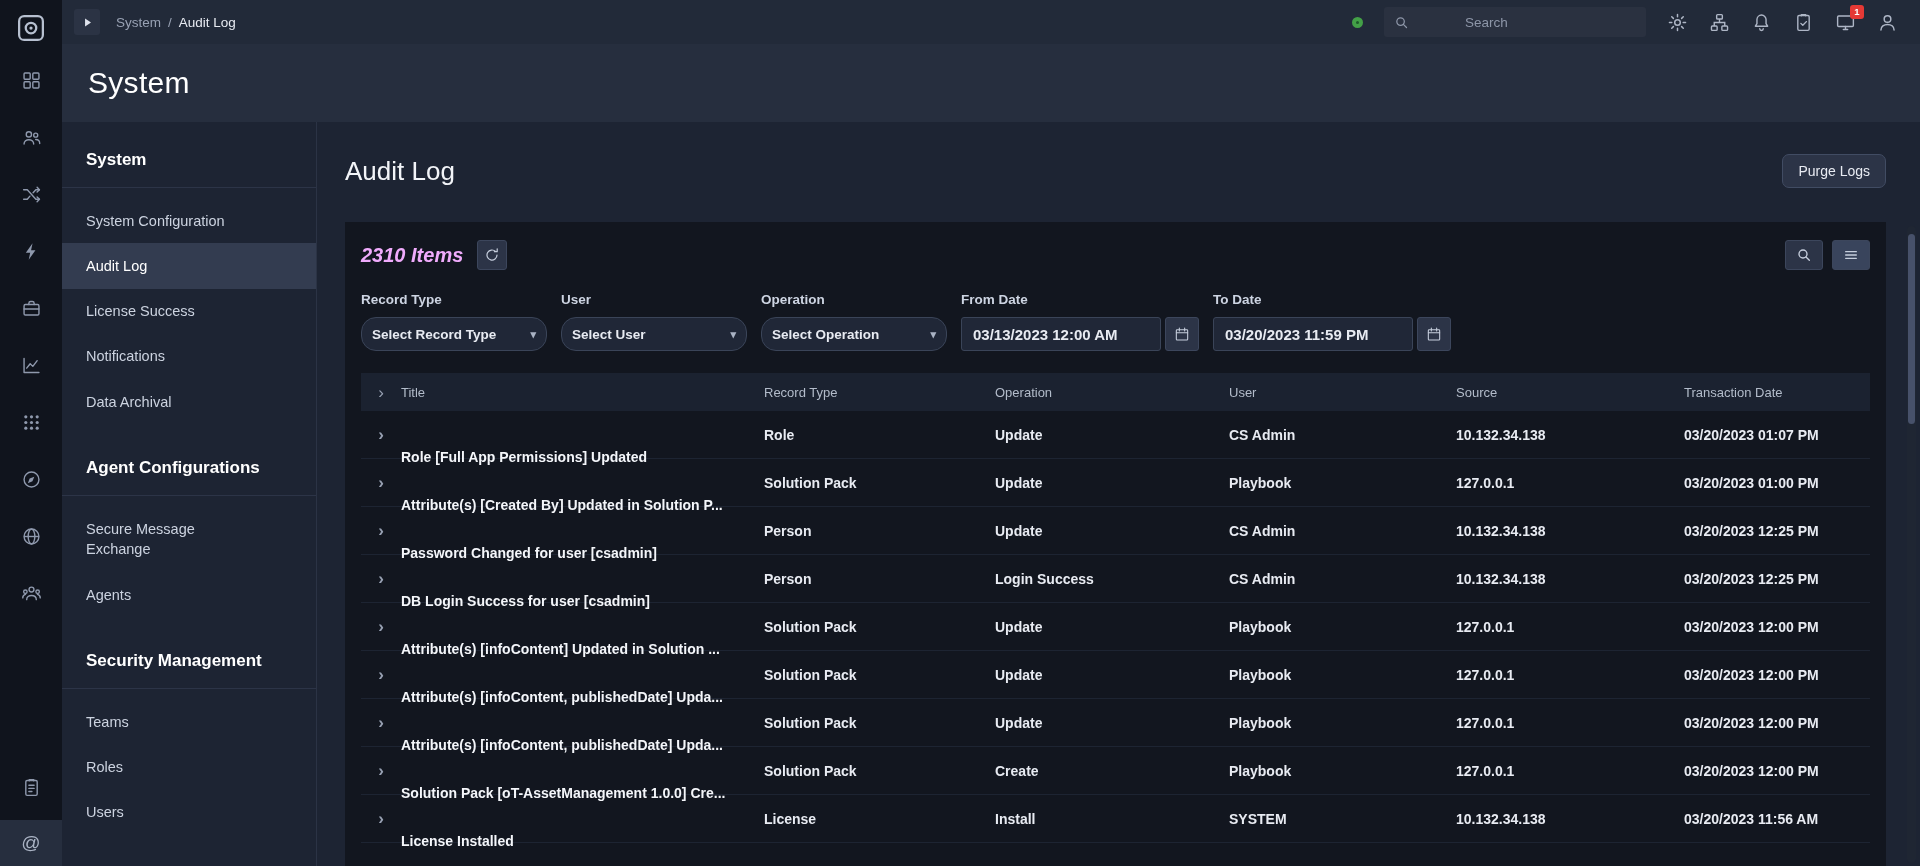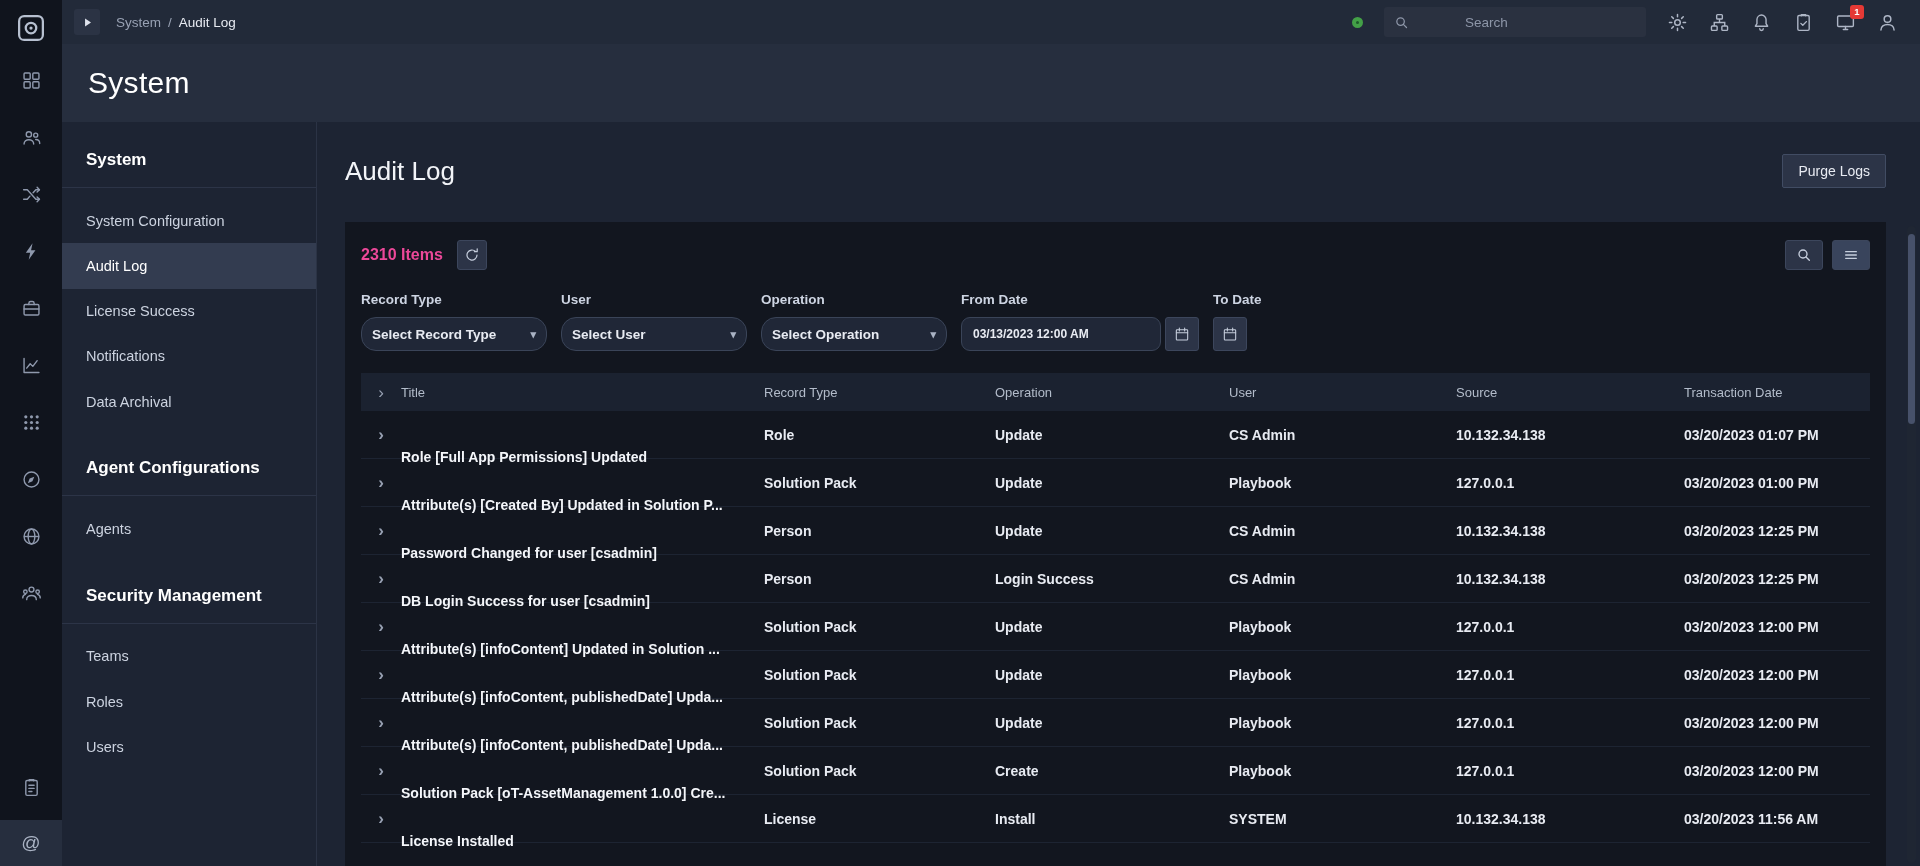--- a/index.html
+++ b/index.html
@@ -50,40 +50,40 @@
   .sidebar { width: 255px; flex-shrink: 0; border-right: 1px solid #2b3345; overflow: hidden; }
   .sb-title { font-size: 17px; font-weight: 700; color: #ffffff; margin: 34px 0 10px; padding: 0 24px 17px; border-bottom: 1px solid #2c3447; }
   .sidebar > .sb-title:first-child { margin-top: 28px; }
   .sb-item { font-size: 14.5px; color: #ccd3e0; padding: 12.5px 60px 12.5px 24px; cursor: pointer; line-height: 1.4; }
   .sb-item.active { background: #333c50; color: #fff; }
 
   
   .main { flex: 1; min-width: 0; padding: 0 34px 0 28px; display: flex; flex-direction: column; }
   .main-title-row { display: flex; align-items: center; justify-content: space-between; margin-top: 32px; }
   .main-title { font-size: 26px; font-weight: 500; color: #f2f4f8; }
-  .btn { background: #2c3447; border: 1px solid #414c63; color: #e8ebf2; font-size: 14px; border-radius: 2px; padding: 8px 15px; cursor: pointer; font-family: inherit; }
+  .btn { background: #2c3447; border: 1px solid #414c63; color: #e8ebf2; font-size: 14px; border-radius: 7px; padding: 8px 15px; cursor: pointer; font-family: inherit; }
 
   .panel { margin-top: 34px; background: #12161f; padding: 18px 16px 0; flex: 1; overflow: hidden; }
   .toolbar { display: flex; align-items: center; }
-  .items-count { font-size: 16px; font-weight: 700; color: #ec4899; }
+  .items-count { font-size: 20px; font-weight: 700; color: #f0abfc; font-style: italic; }
   .icon-btn { background: #2c3447; border: 1px solid #3c465c; border-radius: 3px; color: #c6cedd; display: flex; align-items: center; justify-content: center; cursor: pointer; }
   .icon-btn svg { width: 16px; height: 16px; }
   .refresh-btn { width: 30px; height: 30px; margin-left: 14px; }
   .tool-right { margin-left: auto; display: flex; gap: 9px; }
   .tool-right .icon-btn { width: 38px; height: 30px; }
   .tool-right .menu-toggle { background: #39445c; }
 
   
   .filters { display: flex; gap: 14px; margin-top: 22px; }
   .f-group { display: flex; flex-direction: column; }
   .f-label { font-size: 13.5px; color: #cdd4e2; font-weight: 600; margin-bottom: 10px; }
   .select { width: 186px; background: #202737; border: 1px solid #3a4458; border-radius: 15px; height: 34px; display: flex; align-items: center; justify-content: space-between; padding: 0 10px; font-size: 13.5px; font-weight: 700; color: #e8ebf2; cursor: pointer; }
   .select .caret { color: #aab3c4; font-size: 11px; margin-left: 8px; }
   .date-wrap { display: flex; gap: 4px; }
-  .date-input { width: 200px; background: #202737; border: 1px solid #3a4458; border-radius: 9px; height: 34px; display: flex; align-items: center; padding: 4px 11px; font-size: 12px; font-weight: 700; color: #e8ebf2; cursor: text; }
+  .date-input { width: 200px; background: #202737; border: 1px solid #3a4458; border-radius: 3px; height: 34px; display: flex; align-items: center; padding: 4px 11px; font-size: 15px; font-weight: 700; color: #e8ebf2; cursor: text; }
   .cal-btn { width: 34px; height: 34px; }
 
   
   .table { margin-top: 22px; }
   .thead, .trow { display: grid; grid-template-columns: 40px minmax(0,1fr) 231px 234px 227px 228px 186px; align-items: center; }
   .thead { background: #1b2230; height: 38px; font-size: 13px; color: #b3bcca; }
   .trow { height: 48px; border-bottom: 1px solid #1d2432; font-size: 14px; font-weight: 600; color: #e8ebf2; cursor: pointer; }
   .c-chev { display: flex; justify-content: center; color: #97a0b2; font-size: 17px; line-height: 1; cursor: pointer; }
   .cell { padding-right: 14px; white-space: nowrap; overflow: hidden; text-overflow: ellipsis; }
   .cell-title { font-weight: 700; color: #f4f6fa; margin-top: 44px; }
@@ -271,20 +271,21 @@
     <div class="content">
 
       <aside class="sidebar">
           <div class="sb-title">System</div>
           <div class="sb-item">System Configuration</div>
           <div class="sb-item active">Audit Log</div>
           <div class="sb-item">License Success</div>
           <div class="sb-item">Notifications</div>
           <div class="sb-item">Data Archival</div>
           <div class="sb-title">Agent Configurations</div>
+          <div class="sb-item">Secure Message Exchange</div>
           <div class="sb-item">Agents</div>
           <div class="sb-title">Security Management</div>
           <div class="sb-item">Teams</div>
           <div class="sb-item">Roles</div>
           <div class="sb-item">Users</div>
         </aside>
 
       <section class="main">
         <div class="main-title-row">
           <h2 class="main-title">Audit Log</h2>
@@ -345,20 +346,21 @@
                     <svg viewBox="0 0 24 24" fill="none" stroke="currentColor" stroke-width="1.6" stroke-linecap="round">
                       <rect x="3.5" y="5.5" width="17" height="15.5" rx="1.2"></rect>
                       <path d="M3.5 10h17M8 3v4.5M16 3v4.5"></path>
                     </svg>
                   </button>
                 </div>
               </div>
               <div class="f-group">
                 <div class="f-label">To Date</div>
                 <div class="date-wrap">
+                  <div class="date-input">03/20/2023 11:59 PM</div>
                   <button class="icon-btn cal-btn">
                     <svg viewBox="0 0 24 24" fill="none" stroke="currentColor" stroke-width="1.6" stroke-linecap="round">
                       <rect x="3.5" y="5.5" width="17" height="15.5" rx="1.2"></rect>
                       <path d="M3.5 10h17M8 3v4.5M16 3v4.5"></path>
                     </svg>
                   </button>
                 </div>
               </div>
             </div>
 

